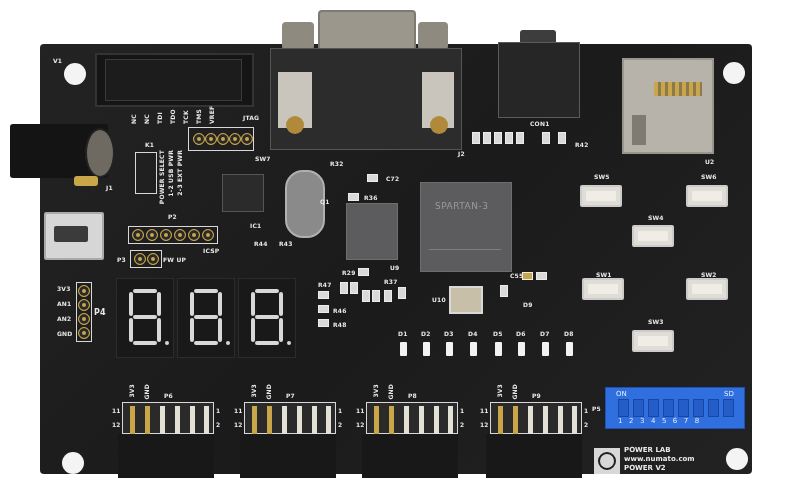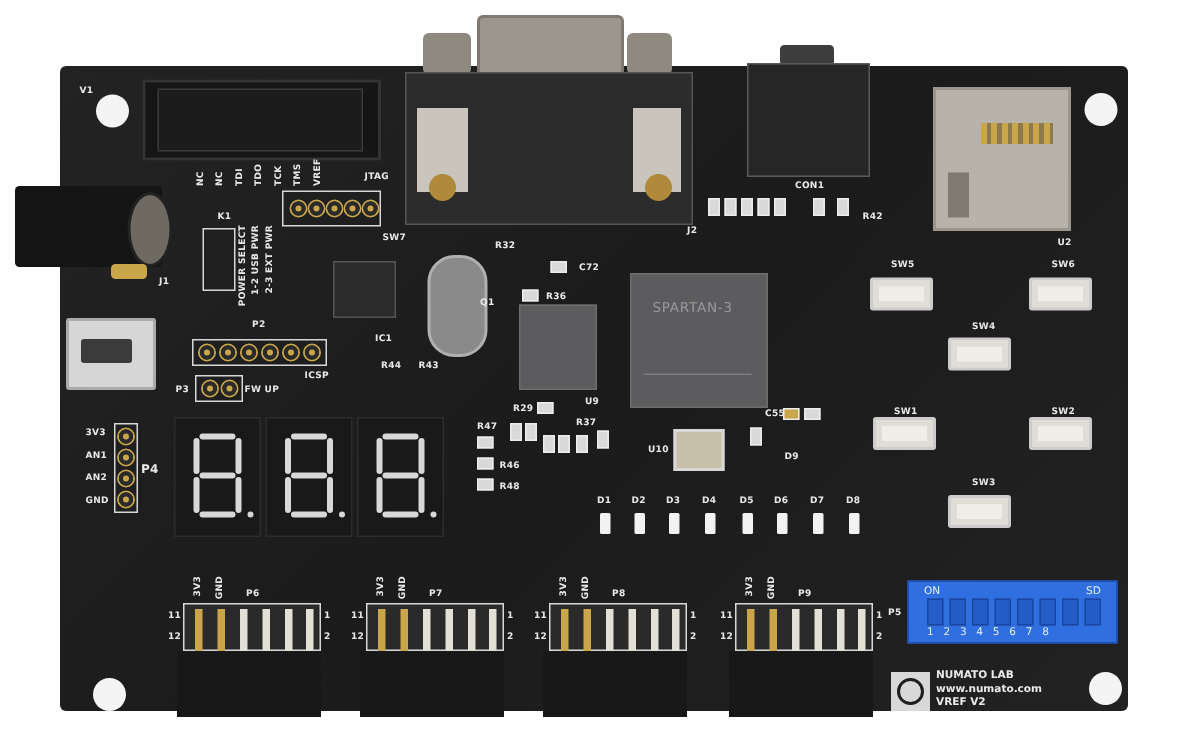--- a/index.html
+++ b/index.html
@@ -280,23 +280,23 @@
     <span>6</span>
     <span>7</span>
     <span>8</span>
   </div>
 </div>
 
 <div class="abs" style="left:594px;top:448px;width:26px;height:26px;background:#d8d8d8;">
   <div class="abs" style="left:4px;top:4px;width:18px;height:18px;border-radius:50%;border:2px solid #1f1f1f;box-sizing:border-box;"></div>
 </div>
 <div class="abs" style="left:624px;top:446px;color:#eaeaea;font-size:7px;font-weight:bold;line-height:9px;">
-  <div>NUMATO LAB</div>
+  <div>POWER LAB</div>
   <div>www.numato.com</div>
-  <div>VREF V2</div>
+  <div>POWER V2</div>
 </div>
 
 <div class="abs" style="left:112px;top:382px;width:115px;height:108px;">
   <span class="silk silk-v" style="left:16px;top:2px;">3V3</span>
   <span class="silk silk-v" style="left:31px;top:2px;">GND</span>
   <span class="silk" style="left:52px;top:10px;">P6</span>
   <span class="silk" style="left:0;top:25px;">11</span>
   <span class="silk" style="left:0;top:39px;">12</span>
   <span class="silk" style="left:104px;top:25px;">1</span>
   <span class="silk" style="left:104px;top:39px;">2</span>

